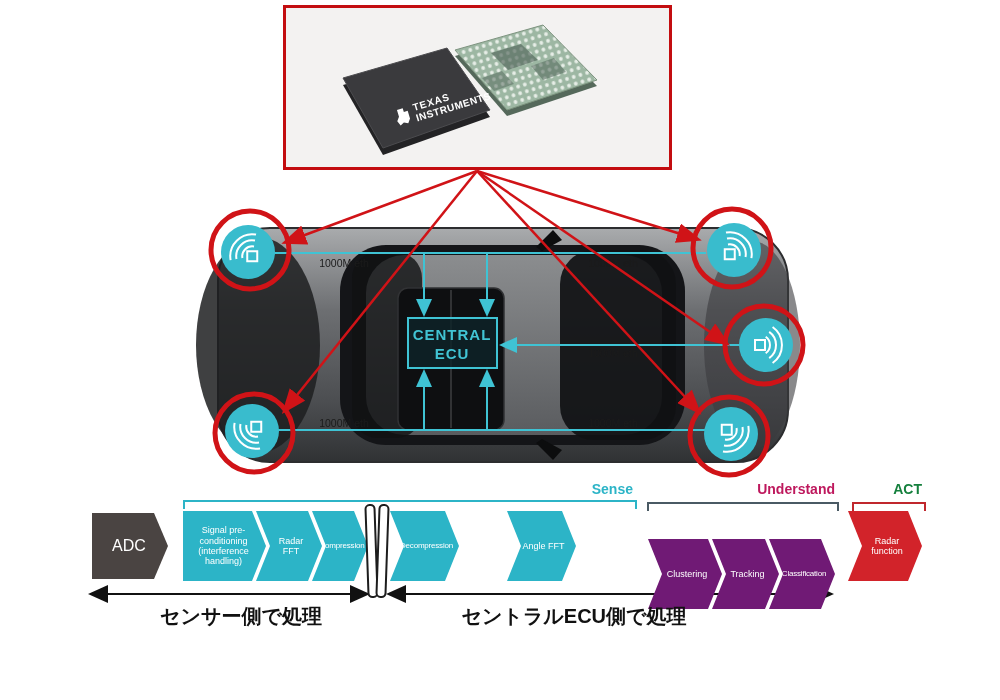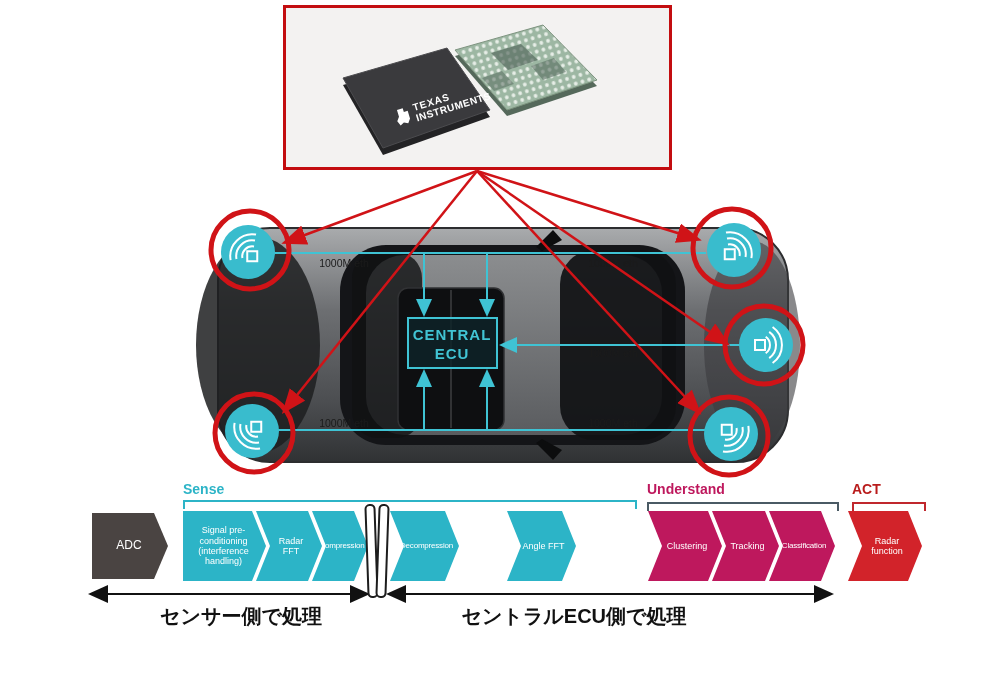--- a/index.html
+++ b/index.html
@@ -7,39 +7,39 @@
   #stage{position:relative;width:1000px;height:700px;background:#ffffff;overflow:hidden;}
 
   
   .chip-panel{position:absolute;left:283px;top:5px;width:383px;height:159px;
     border:3px solid #c30d10;background:#f3f2f1;}
 
   
   .diagram-svg{position:absolute;left:0;top:0;width:1000px;height:700px;}
 
   
-  .grp-title{position:absolute;top:481px;font-size:14px;font-weight:bold;text-align:left;}
+  .grp-title{position:absolute;top:481px;font-size:14px;font-weight:bold;text-align:right;}
   .t-sense{left:183px;width:450px;color:#2cb4c7;}
   .t-under{left:647px;width:188px;color:#be185d;}
-  .t-act{left:852px;width:70px;color:#b91c1c;}
+  .t-act{left:852px;width:70px;color:#15803d;}
 
   .bracket{position:absolute;top:500px;height:7px;border-top:2px solid;border-left:2px solid;border-right:2px solid;}
   .b-sense{left:183px;width:450px;border-color:#2cb4c7;}
   .b-under{left:647px;width:188px;border-color:#4a5a64;top:502px;}
   .b-act{left:852px;width:70px;border-color:#c0272d;top:502px;}
 
   .chev{position:absolute;top:511px;height:70px;display:flex;align-items:center;justify-content:center;
     color:#ffffff;text-align:center;line-height:1.15;font-size:9px;
     clip-path:polygon(0 0, calc(100% - 14px) 0, 100% 50%, calc(100% - 14px) 100%, 0 100%, 14px 50%);
     padding:0 10px 0 14px;box-sizing:border-box;}
   .chev.flat{clip-path:polygon(0 0, calc(100% - 14px) 0, 100% 50%, calc(100% - 14px) 100%, 0 100%);padding-left:8px;}
   .c-teal{background:#2cb4c7;}
-  .c-dark{background:#be185d;}
+  .c-dark{background:#701a75;margin-top:28px;}
   .c-red{background:#d2232a;}
-  .c-adc{background:#4a4442;top:513px;height:66px;font-size:12px;}
+  .c-adc{background:#4a4442;top:513px;height:66px;font-size:16px;}
   .sz-s{font-size:8px;letter-spacing:-0.2px;}
 
   .split-slat{position:absolute;top:504px;width:7px;height:90px;background:#ffffff;
     border:2px solid #1d1d1d;border-radius:5px;}
 
   
   .jp-label{position:absolute;top:602px;height:28px;font-size:20px;font-weight:bold;color:#111111;
     text-align:center;line-height:28px;}
   .jp-left{left:101px;width:280px;}
   .jp-right{left:434px;width:280px;}

